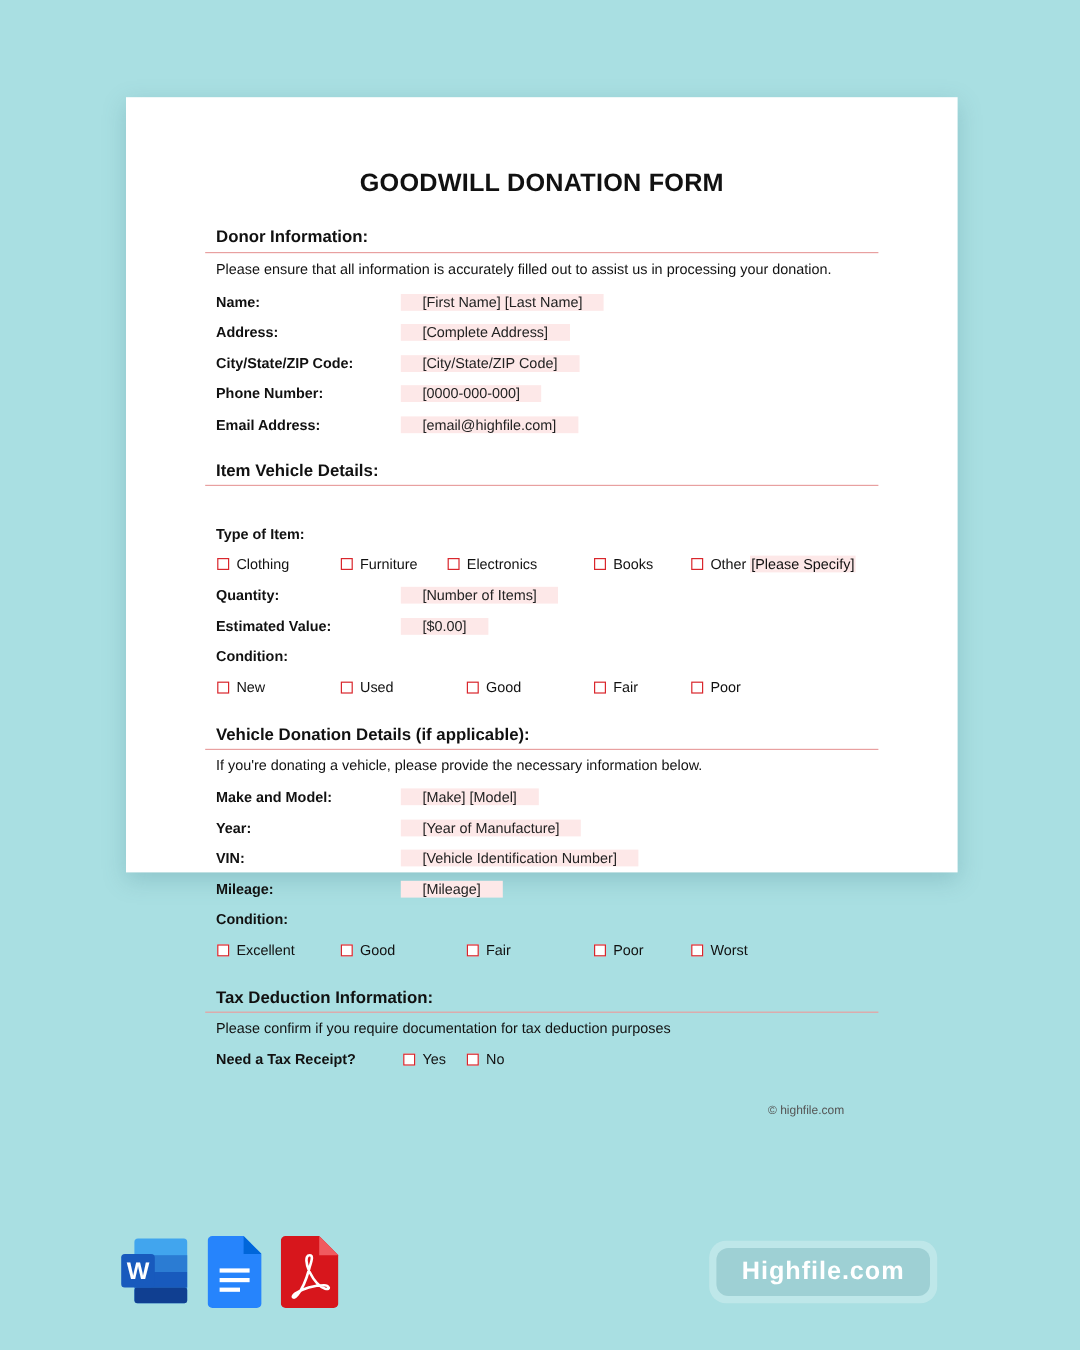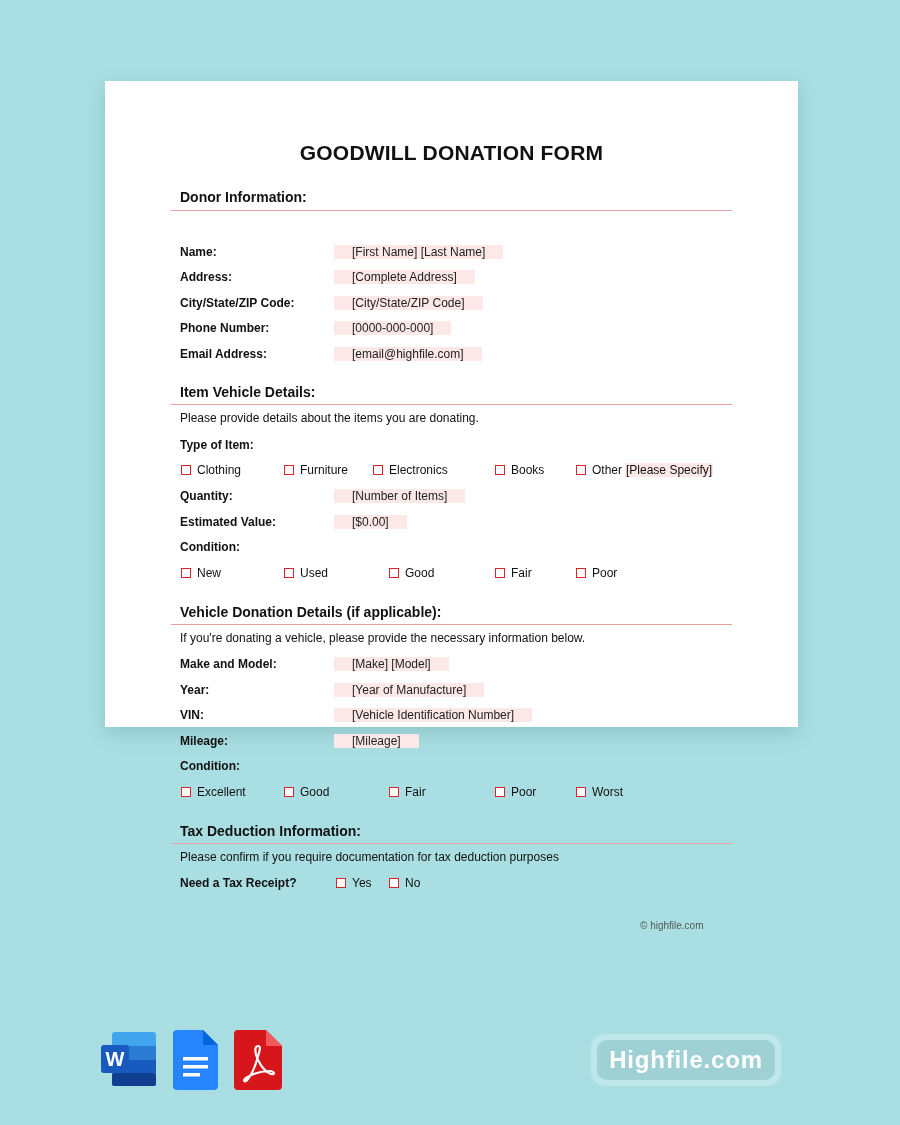--- a/index.html
+++ b/index.html
@@ -67,46 +67,46 @@
       position: absolute; left: 591px; top: 1034px;
       width: 190px; height: 52px;
       border-radius: 14px;
       background: rgba(255,255,255,0.25);
     }
     .badge-inner {
       position: absolute; left: 6px; top: 6px; right: 6px; bottom: 6px;
       border-radius: 10px;
       background: #9ed0d4;
       display: flex; align-items: center; justify-content: center;
-      color: #ffffff; font-weight: bold; font-size: 24px; letter-spacing: 0.8px;
+      color: #ffffff; font-weight: bold; font-size: 21px; letter-spacing: 0.8px;
     }
   </style>
 </head>
 <body>
 
 <div class="page">
   <div class="title">GOODWILL DONATION FORM</div>
 
   <div class="section-title" style="top:108px">Donor Information:</div>
   <div class="rule" style="top:129px"></div>
+  <div class="desc" style="top:136px">Please ensure that all information is accurately filled out to assist us in processing your donation.</div>
 
   <div class="label" style="top:164px">Name:</div>
   <div class="value" style="top:164px">[First Name] [Last Name]</div>
   <div class="label" style="top:189px">Address:</div>
   <div class="value" style="top:189px">[Complete Address]</div>
   <div class="label" style="top:215px">City/State/ZIP Code:</div>
   <div class="value" style="top:215px">[City/State/ZIP Code]</div>
   <div class="label" style="top:240px">Phone Number:</div>
   <div class="value" style="top:240px">[0000-000-000]</div>
   <div class="label" style="top:266px">Email Address:</div>
   <div class="value" style="top:266px">[email@highfile.com]</div>
 
   <div class="section-title" style="top:303px">Item Vehicle Details:</div>
   <div class="rule" style="top:323px"></div>
-  <div class="desc" style="top:330px">Please provide details about the items you are donating.</div>
   <div class="label" style="top:357px">Type of Item:</div>
 
   <div class="cb" style="left:76px; top:382px">
       <span class="box"></span>
       <span>Clothing</span>
     </div>
   <div class="cb" style="left:179px; top:382px">
       <span class="box"></span>
       <span>Furniture</span>
     </div>

